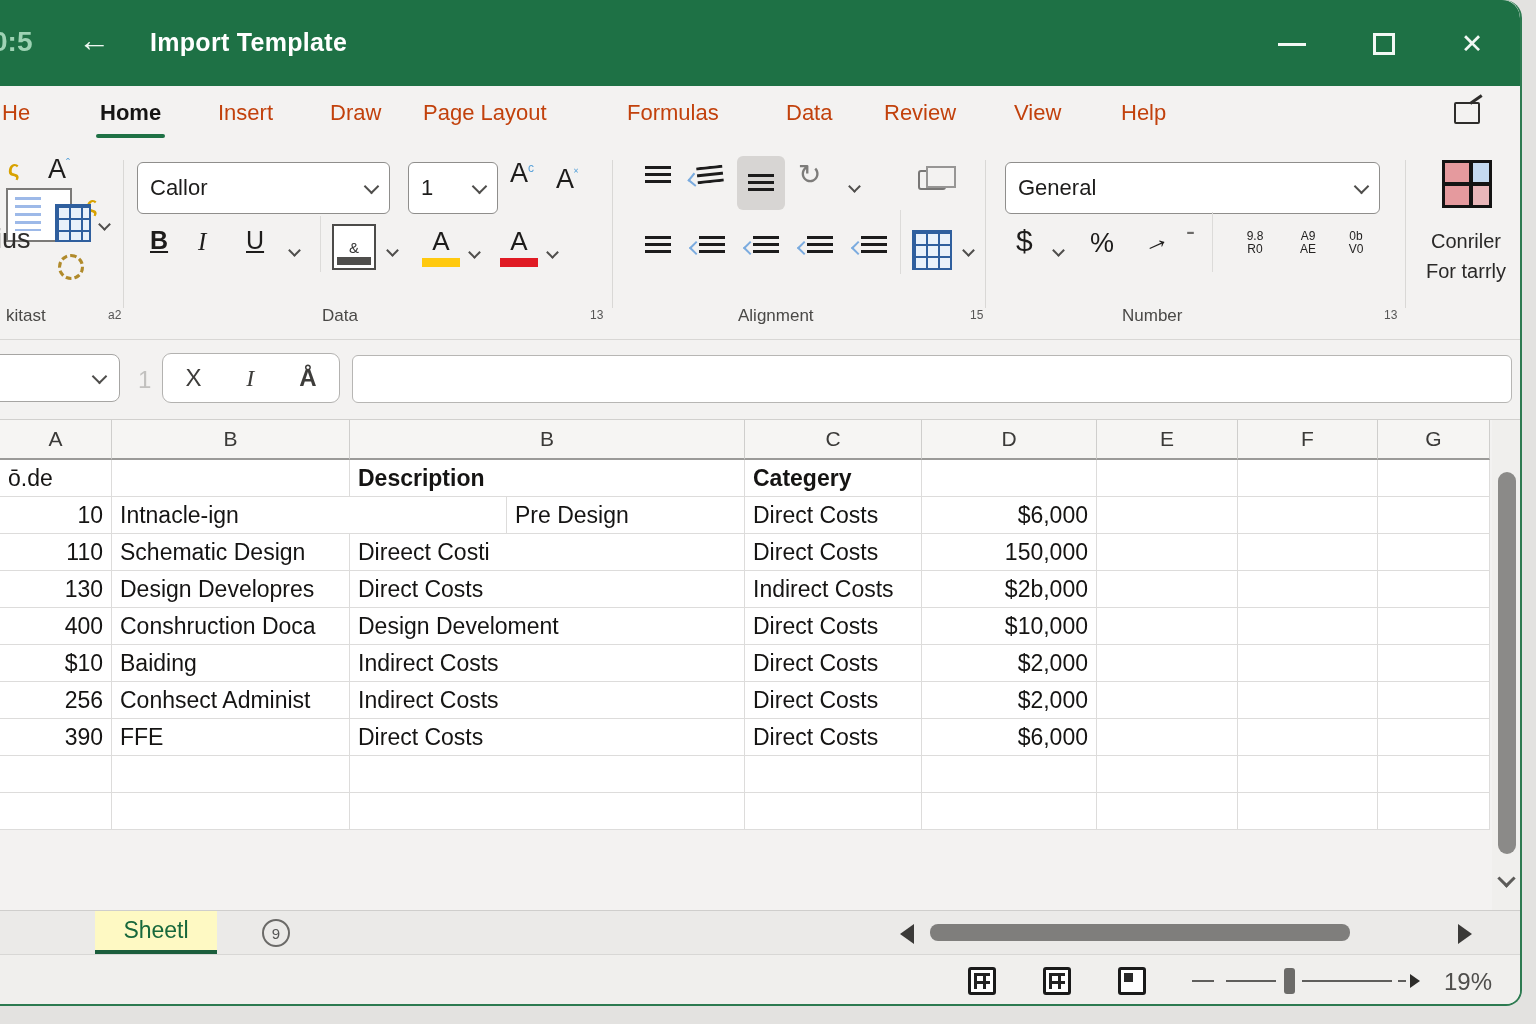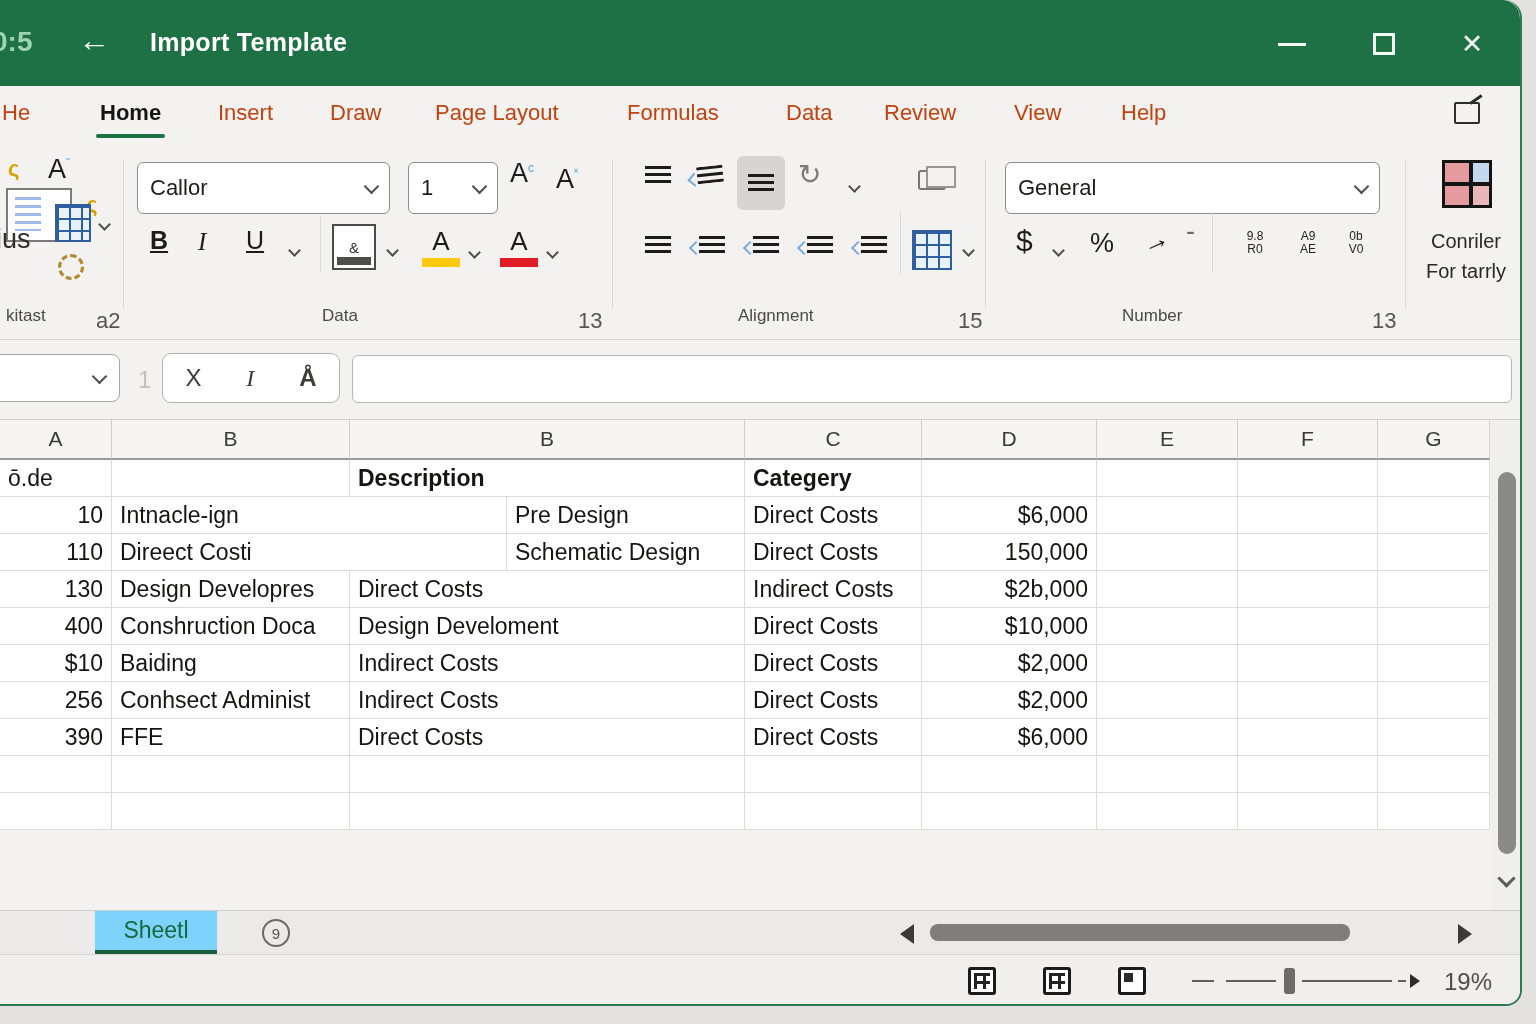--- a/index.html
+++ b/index.html
@@ -27,21 +27,21 @@
   .tab.active::after { content:""; position:absolute; left:-4px; right:-4px; bottom:-12px; height:4px;
     background:#1e7145; border-radius:2px; }
   .ribopts { position:absolute; right:40px; top:16px; width:26px; height:22px; border:2px solid #2e2d2b; border-radius:2px; cursor:pointer; }
   .ribopts::after { content:""; position:absolute; right:-5px; top:-6px; width:14px; height:3px; background:#2e2d2b; transform:rotate(-35deg); }
 
   
   .ribbon { position:absolute; left:0; top:150px; width:100%; height:190px; border-bottom:1px solid #d8d7d5; }
   .vsep { position:absolute; top:10px; height:148px; width:1px; background:#d9d8d6; }
   .insep { position:absolute; width:1px; background:#dcdbd9; }
   .glabel { position:absolute; top:156px; font-size:17px; color:#4a4947; }
-  .launch { position:absolute; top:158px; font-size:22px; color:#555; cursor:pointer; }
+  .launch { position:absolute; top:158px; font-size:12px; color:#555; cursor:pointer;margin-left:12px; }
   .combo { position:absolute; background:#fff; border:1px solid #8f8e8c; border-radius:6px;
     display:flex; align-items:center; padding:0 12px; font-size:22px; color:#1d1c1b; cursor:pointer; }
   .combo .sp { flex:1; }
   .cv { width:11px; height:11px; border-right:2px solid #4f4e4c; border-bottom:2px solid #4f4e4c;
     transform:rotate(45deg); margin-bottom:4px; }
   .cvs { position:absolute; width:9px; height:9px; border-right:2px solid #4f4e4c; border-bottom:2px solid #4f4e4c; transform:rotate(45deg); cursor:pointer; }
 
   .icoA { position:absolute; font-size:27px; color:#1d1c1b; cursor:pointer; }
   .icoA sup { font-size:12px; color:#5ba3d9; }
   .btnB { position:absolute; font-size:25px; font-weight:700; color:#1d1c1b; text-decoration:underline; cursor:pointer; }
@@ -109,21 +109,21 @@
   .b { font-weight:700; }
 
   
   .vsb { position:absolute; left:1492px; top:420px; width:30px; height:490px; background:#f0efed; }
   .vthumb { position:absolute; left:6px; top:52px; width:18px; height:382px; background:#8b8a88; border-radius:9px; cursor:grab; }
   .vchev { position:absolute; left:8px; top:452px; width:13px; height:13px;
     border-right:3px solid #5c5b59; border-bottom:3px solid #5c5b59; transform:rotate(45deg); cursor:pointer; }
 
   
   .sheetbar { position:absolute; left:0; top:910px; width:100%; height:44px; background:#ebeae8; border-top:1px solid #cfcecc; }
-  .sheettab { position:absolute; left:95px; top:0; width:122px; height:100%; background:#7dd3fc;
+  .sheettab { position:absolute; left:95px; top:0; width:122px; height:100%; background:#fef9c3;
     border-bottom:4px solid #1b5e3c; display:flex; align-items:center; justify-content:center;
     font-size:23px; color:#17683c; cursor:pointer; }
   .addsheet { position:absolute; left:262px; top:8px; width:28px; height:28px; border:2.5px solid #6b6a68;
     border-radius:50%; display:flex; align-items:center; justify-content:center; font-size:15px; color:#555; cursor:pointer; }
   .harrow { position:absolute; top:13px; width:0; height:0; cursor:pointer; }
   .harrow.l { left:900px; border-top:10px solid transparent; border-bottom:10px solid transparent; border-right:14px solid #3b3a38; }
   .harrow.r { left:1458px; border-top:10px solid transparent; border-bottom:10px solid transparent; border-left:14px solid #3b3a38; }
   .hthumb { position:absolute; left:930px; top:13px; width:420px; height:17px; background:#7f7e7c; border-radius:8px; cursor:grab; }
 
   
@@ -156,21 +156,21 @@
         <i class="sq"></i>
       </span>
     <span class="winbtn cls">✕</span>
   </div>
 
   <div class="tabbar">
     <span class="tab" style="left:2px">He</span>
     <span class="tab active" style="left:100px">Home</span>
     <span class="tab" style="left:218px">Insert</span>
     <span class="tab" style="left:330px">Draw</span>
-    <span class="tab" style="left:435px">Page Layout</span>
+    <span class="tab" style="left:423px">Page Layout</span>
     <span class="tab" style="left:627px">Formulas</span>
     <span class="tab" style="left:786px">Data</span>
     <span class="tab" style="left:884px">Review</span>
     <span class="tab" style="left:1014px">View</span>
     <span class="tab" style="left:1121px">Help</span>
     <span class="ribopts"></span>
   </div>
 
   <div class="ribbon">
 
@@ -312,22 +312,22 @@
       <div class="td cb2">Intnacle-ign</div>
       <div class="td cb1">Pre Design</div>
       <div class="td cc">Direct Costs</div>
       <div class="td cd num">$6,000</div>
       <div class="td ce"></div>
         <div class="td cf2"></div>
         <div class="td cg"></div>
     </div>
     <div class="tr">
       <div class="td ca num">110</div>
+      <div class="td cb1">Schematic Design</div>
       <div class="td cb2">Direect Costi</div>
-      <div class="td cb1">Schematic Design</div>
       <div class="td cc">Direct Costs</div>
       <div class="td cd num">150,000</div>
       <div class="td ce"></div>
         <div class="td cf2"></div>
         <div class="td cg"></div>
     </div>
     <div class="tr">
       <div class="td ca num">130</div>
       <div class="td cb1">Design Developres</div>
       <div class="td cb2">Direct Costs</div>

